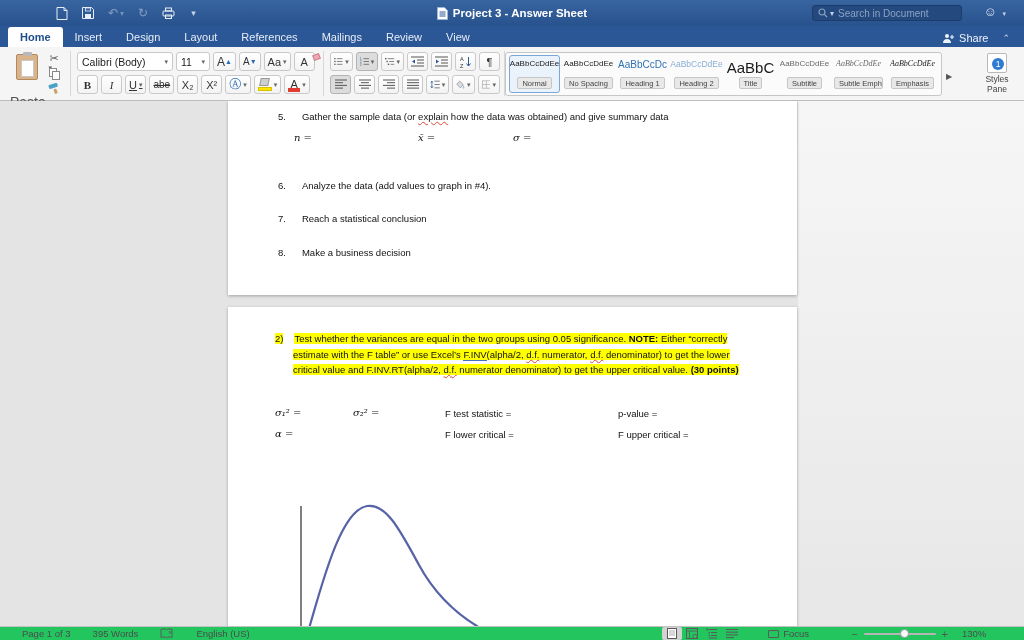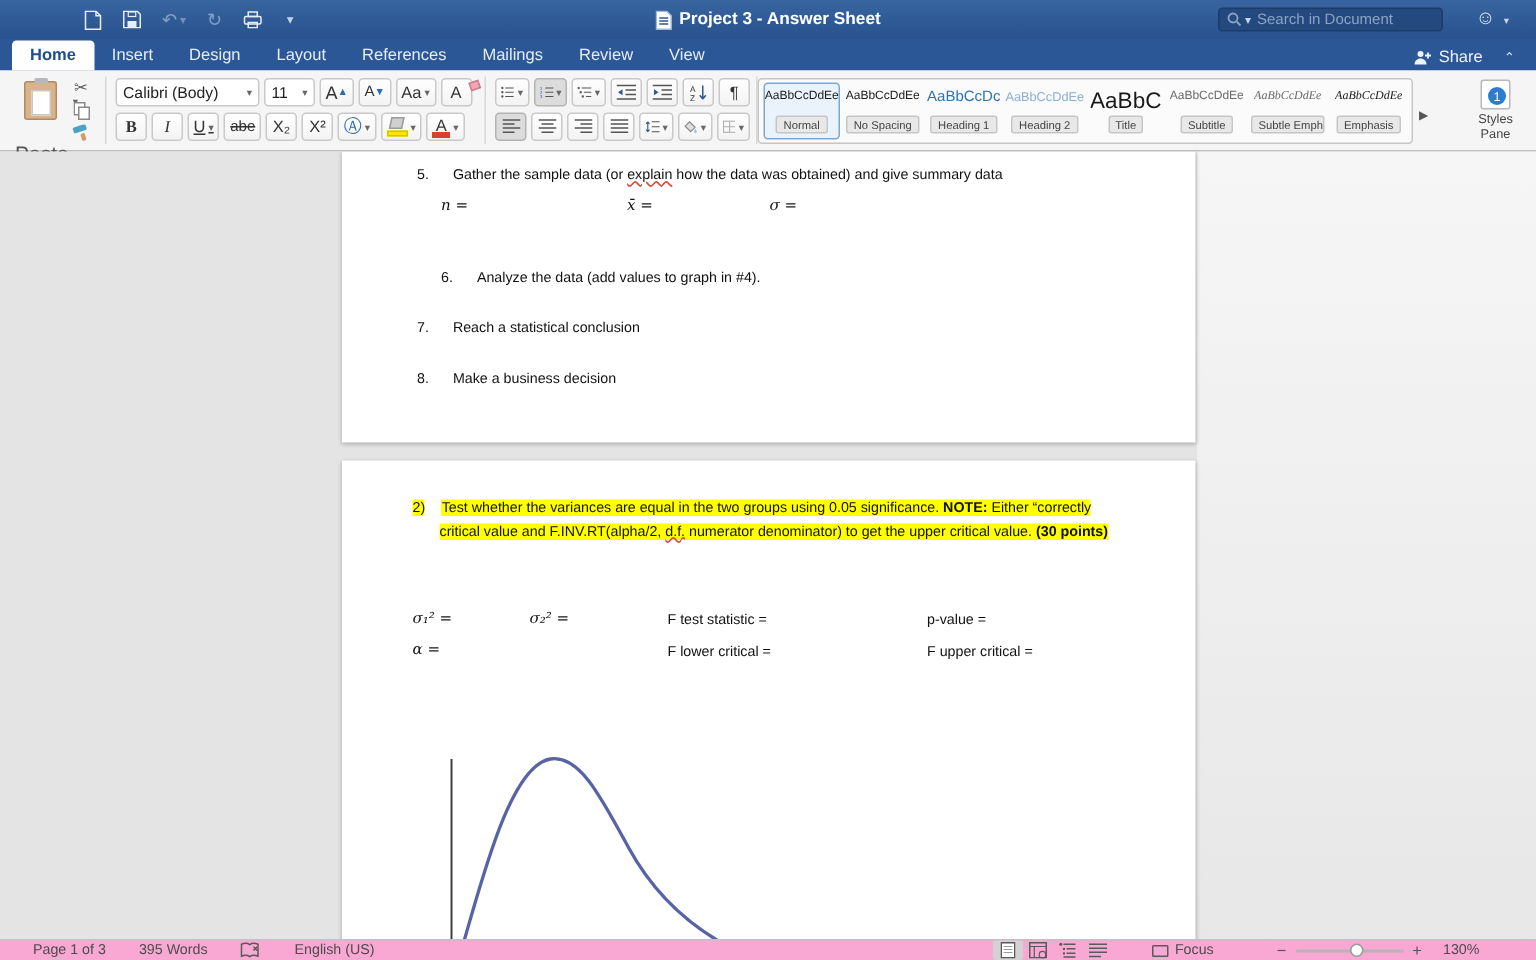--- a/index.html
+++ b/index.html
@@ -116,21 +116,21 @@
   .dtext { position:absolute; font-size:9.5px; color:#111; white-space:nowrap; }
   .math { font-family:"DejaVu Serif",serif; font-style:italic; font-size:10px; }
   .sq { text-decoration:underline; text-decoration-style:wavy; text-decoration-color:#e0452f; text-decoration-thickness:1px; }
   .hlline { white-space:nowrap; line-height:15.5px; }
   .hl { background:#ffff00; }
   .b { font-weight:bold; }
   .flink { border-bottom:1.5px solid #4472c4; }
 
   
   .statusbar { position:absolute; left:0; top:626px; width:1024px; height:14px;
-    background:#f9a8d4; border-top:1px solid #c2c2c2; display:flex; align-items:center;
+    background:#22c55e; border-top:1px solid #c2c2c2; display:flex; align-items:center;
     font-size:9.5px; color:#4c4c4c; }
   .sb-item { margin-left:22px; display:flex; align-items:center; }
   .sb-right { margin-left:auto; display:flex; align-items:center; }
   .viewbtn { width:20px; height:13px; display:flex; align-items:center; justify-content:center; border-radius:2px; }
   .viewbtn.pressed { background:#d2d2d2; }
   .focusbtn { display:flex; align-items:center; gap:4px; margin-left:26px; }
   .focus-rect { width:11px; height:8px; border:1px solid #5a5a5a; border-radius:1px; }
   .zoomctl { display:flex; align-items:center; margin-left:36px; }
   .zminus,.zplus { font-size:11px; color:#555; padding:0 6px; }
   .ztrack { position:relative; width:72px; height:2px; background:#b5b5b5; border-radius:1px; }
@@ -441,28 +441,29 @@
 </div>
 
 <div class="docarea">
   <div class="doc-right"></div>
 
   <div class="page page1">
     <div class="dtext" style="left:50px; top:10px;"><span>5.</span><span style="display:inline-block; width:16px;"></span><span>Gather the sample data (or </span><span class="sq">explain</span><span> how the data was obtained) and give summary data</span></div>
     <div class="dtext math" style="left:66px; top:31px;">n =</div>
     <div class="dtext math" style="left:190px; top:31px;">x̄ =</div>
     <div class="dtext math" style="left:285px; top:31px;">σ =</div>
-    <div class="dtext" style="left:50px; top:79px;margin-left:16px;"><span>6.</span><span style="display:inline-block; width:16px;"></span><span>Analyze the data (add values to graph in #4).</span></div>
+    <div class="dtext" style="left:50px; top:79px;"><span>6.</span><span style="display:inline-block; width:16px;"></span><span>Analyze the data (add values to graph in #4).</span></div>
     <div class="dtext" style="left:50px; top:112px;"><span>7.</span><span style="display:inline-block; width:16px;"></span><span>Reach a statistical conclusion</span></div>
     <div class="dtext" style="left:50px; top:146px;"><span>8.</span><span style="display:inline-block; width:16px;"></span><span>Make a business decision</span></div>
   </div>
 
   <div class="page page2">
     <div class="dtext" style="left:47px; top:24px;">
       <div class="hlline"><span class="hl"><span>2)</span></span><span style="display:inline-block; width:11px;"></span><span class="hl"><span>Test whether the variances are equal in the two groups using 0.05 significance.  </span><span class="b">NOTE:</span><span>  Either “correctly</span></span></div>
+      <div class="hlline" style="margin-left:18px;"><span class="hl"><span>estimate with the F table” or use Excel’s </span><span class="flink">F.INV</span><span>(alpha/2, </span><span class="sq">d.f.</span><span> numerator, </span><span class="sq">d.f.</span><span> denominator) to get the lower</span></span></div>
       <div class="hlline" style="margin-left:18px;"><span class="hl"><span>critical value and F.INV.RT(alpha/2, </span><span class="sq">d.f.</span><span> numerator denominator) to get the upper critical value.  </span><span class="b">(30 points)</span></span></div>
     </div>
 
     <div class="dtext math" style="left:47px; top:100px;">σ₁² =</div>
     <div class="dtext math" style="left:125px; top:100px;">σ₂² =</div>
     <div class="dtext" style="left:217px; top:101px;">F test statistic =</div>
     <div class="dtext" style="left:390px; top:101px;">p-value =</div>
 
     <div class="dtext math" style="left:47px; top:121px;">α =</div>
     <div class="dtext" style="left:217px; top:122px;">F lower critical =</div>

